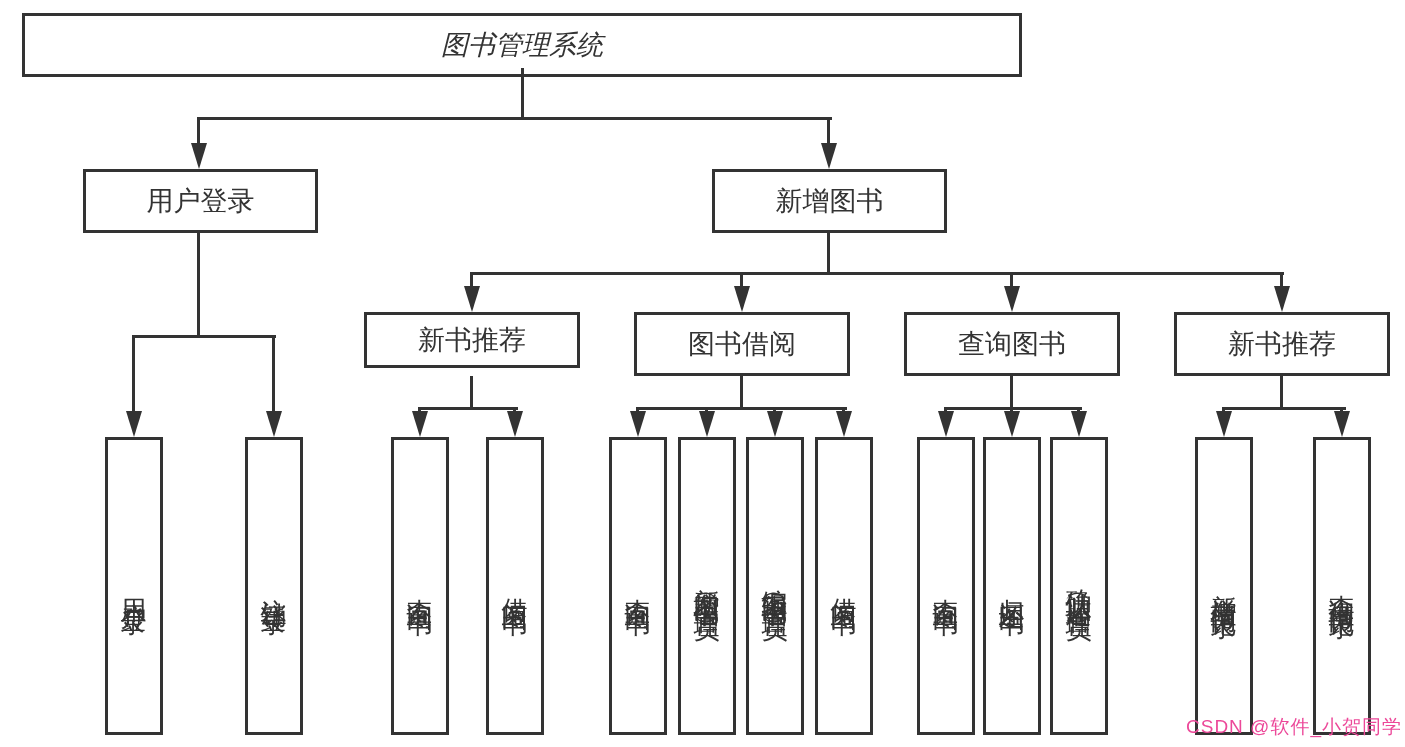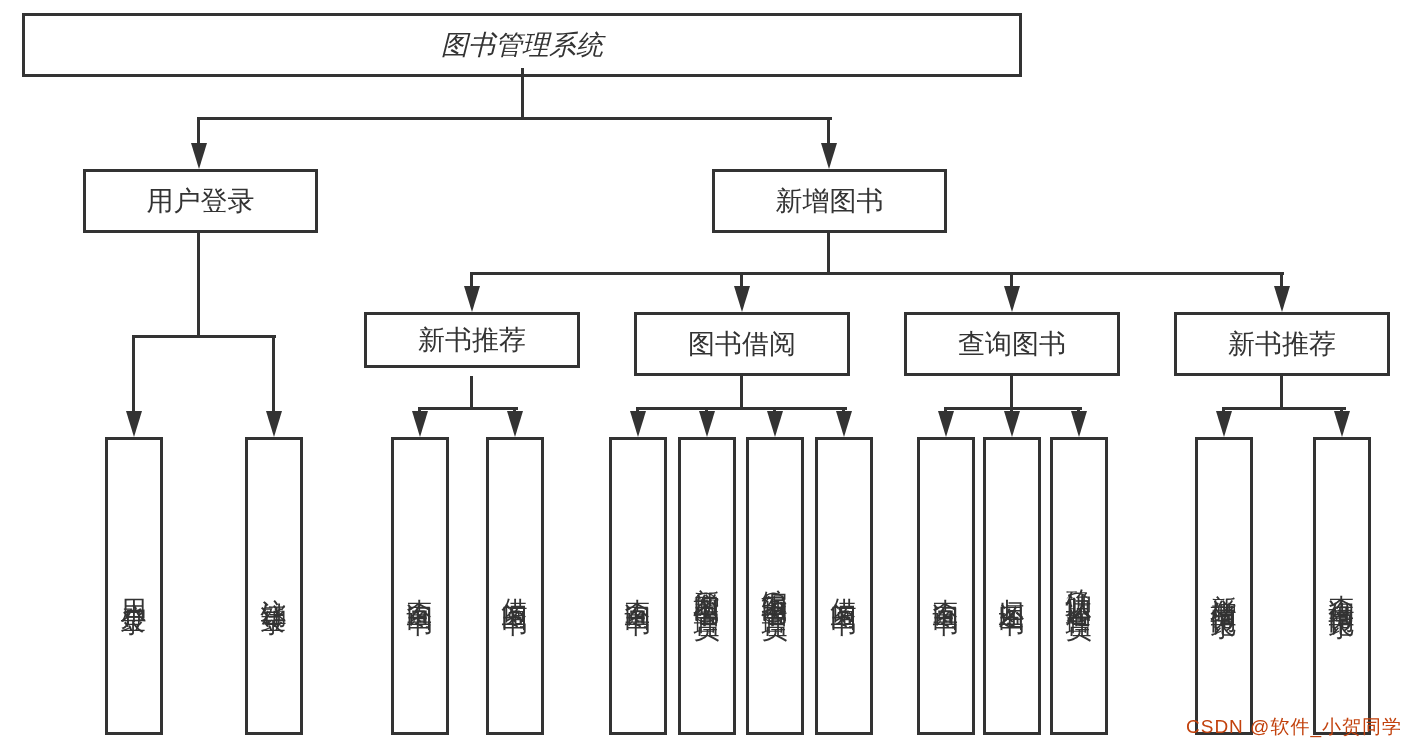--- a/index.html
+++ b/index.html
@@ -38,21 +38,21 @@
     width: 0; height: 0;
     border-left: 8px solid transparent;
     border-right: 8px solid transparent;
     border-top: 26px solid #333333;
   }
   .watermark {
     position: absolute;
     left: 1186px;
     top: 714px;
     font-size: 19px;
-    color: #c2410c;
+    color: #ec4899;
     letter-spacing: 1px;
     white-space: nowrap;
     z-index: 5;
   }
 </style>
 </head>
 <body>
 
 <div class="canvas">
 

